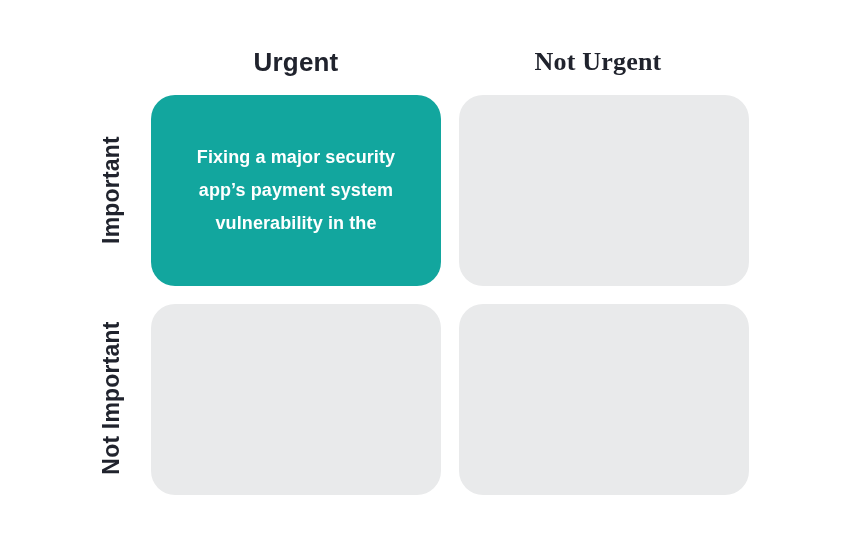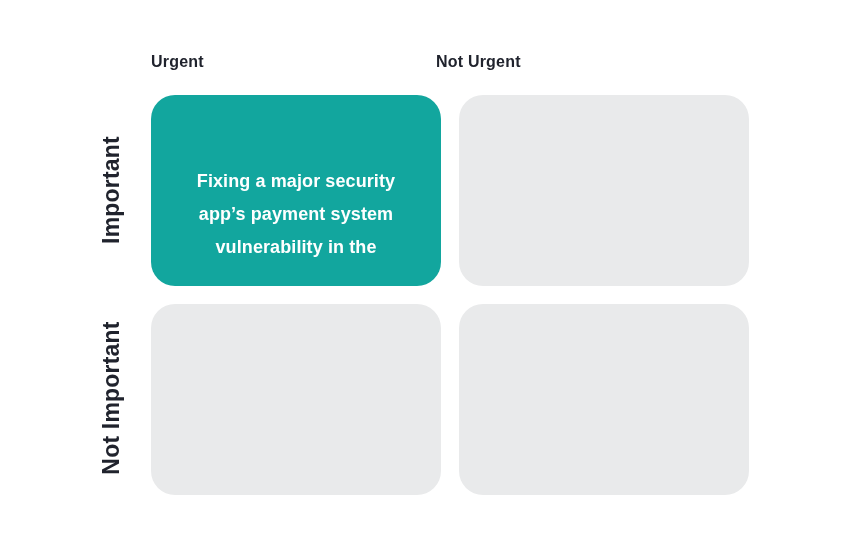--- a/index.html
+++ b/index.html
@@ -18,29 +18,29 @@
   }
   .matrix-canvas {
     position: relative;
     width: 864px; height: 540px;
     background: var(--background);
   }
   .col-header {
     position: absolute;
     top: 47px;
     width: 290px;
-    text-align: left;
-    font-size: 16px;
+    text-align: center;
+    font-size: 26px;
     font-weight: 700;
     line-height: 30px;
     color: var(--text-dark);
     letter-spacing: 0.2px;
   }
   .col-header.col-1 { left: 151px; }
-  .col-header.col-2 { left: 436px; }
+  .col-header.col-2 { left: 453px; font-family: Liberation Serif, serif; }
   .row-label {
     position: absolute;
     left: 111px;
     transform: translate(-50%, -50%) rotate(-90deg);
     white-space: nowrap;
     font-size: 23px;
     font-weight: 700;
     color: var(--text-dark);
     letter-spacing: 0.2px;
   }
@@ -63,21 +63,20 @@
     display: flex;
     flex-direction: column;
     align-items: center;
     justify-content: center;
     text-align: center;
     color: var(--text-on-accent);
     font-size: 18px;
     font-weight: 700;
     line-height: 33px;
     letter-spacing: 0.1px;
-    margin-top: 24px;
   }
 </style>
 </head>
 <body>
 
 <div class="matrix-canvas">
 
   <div class="col-header col-1">Urgent</div>
 
   <div class="col-header col-2">Not Urgent</div>

